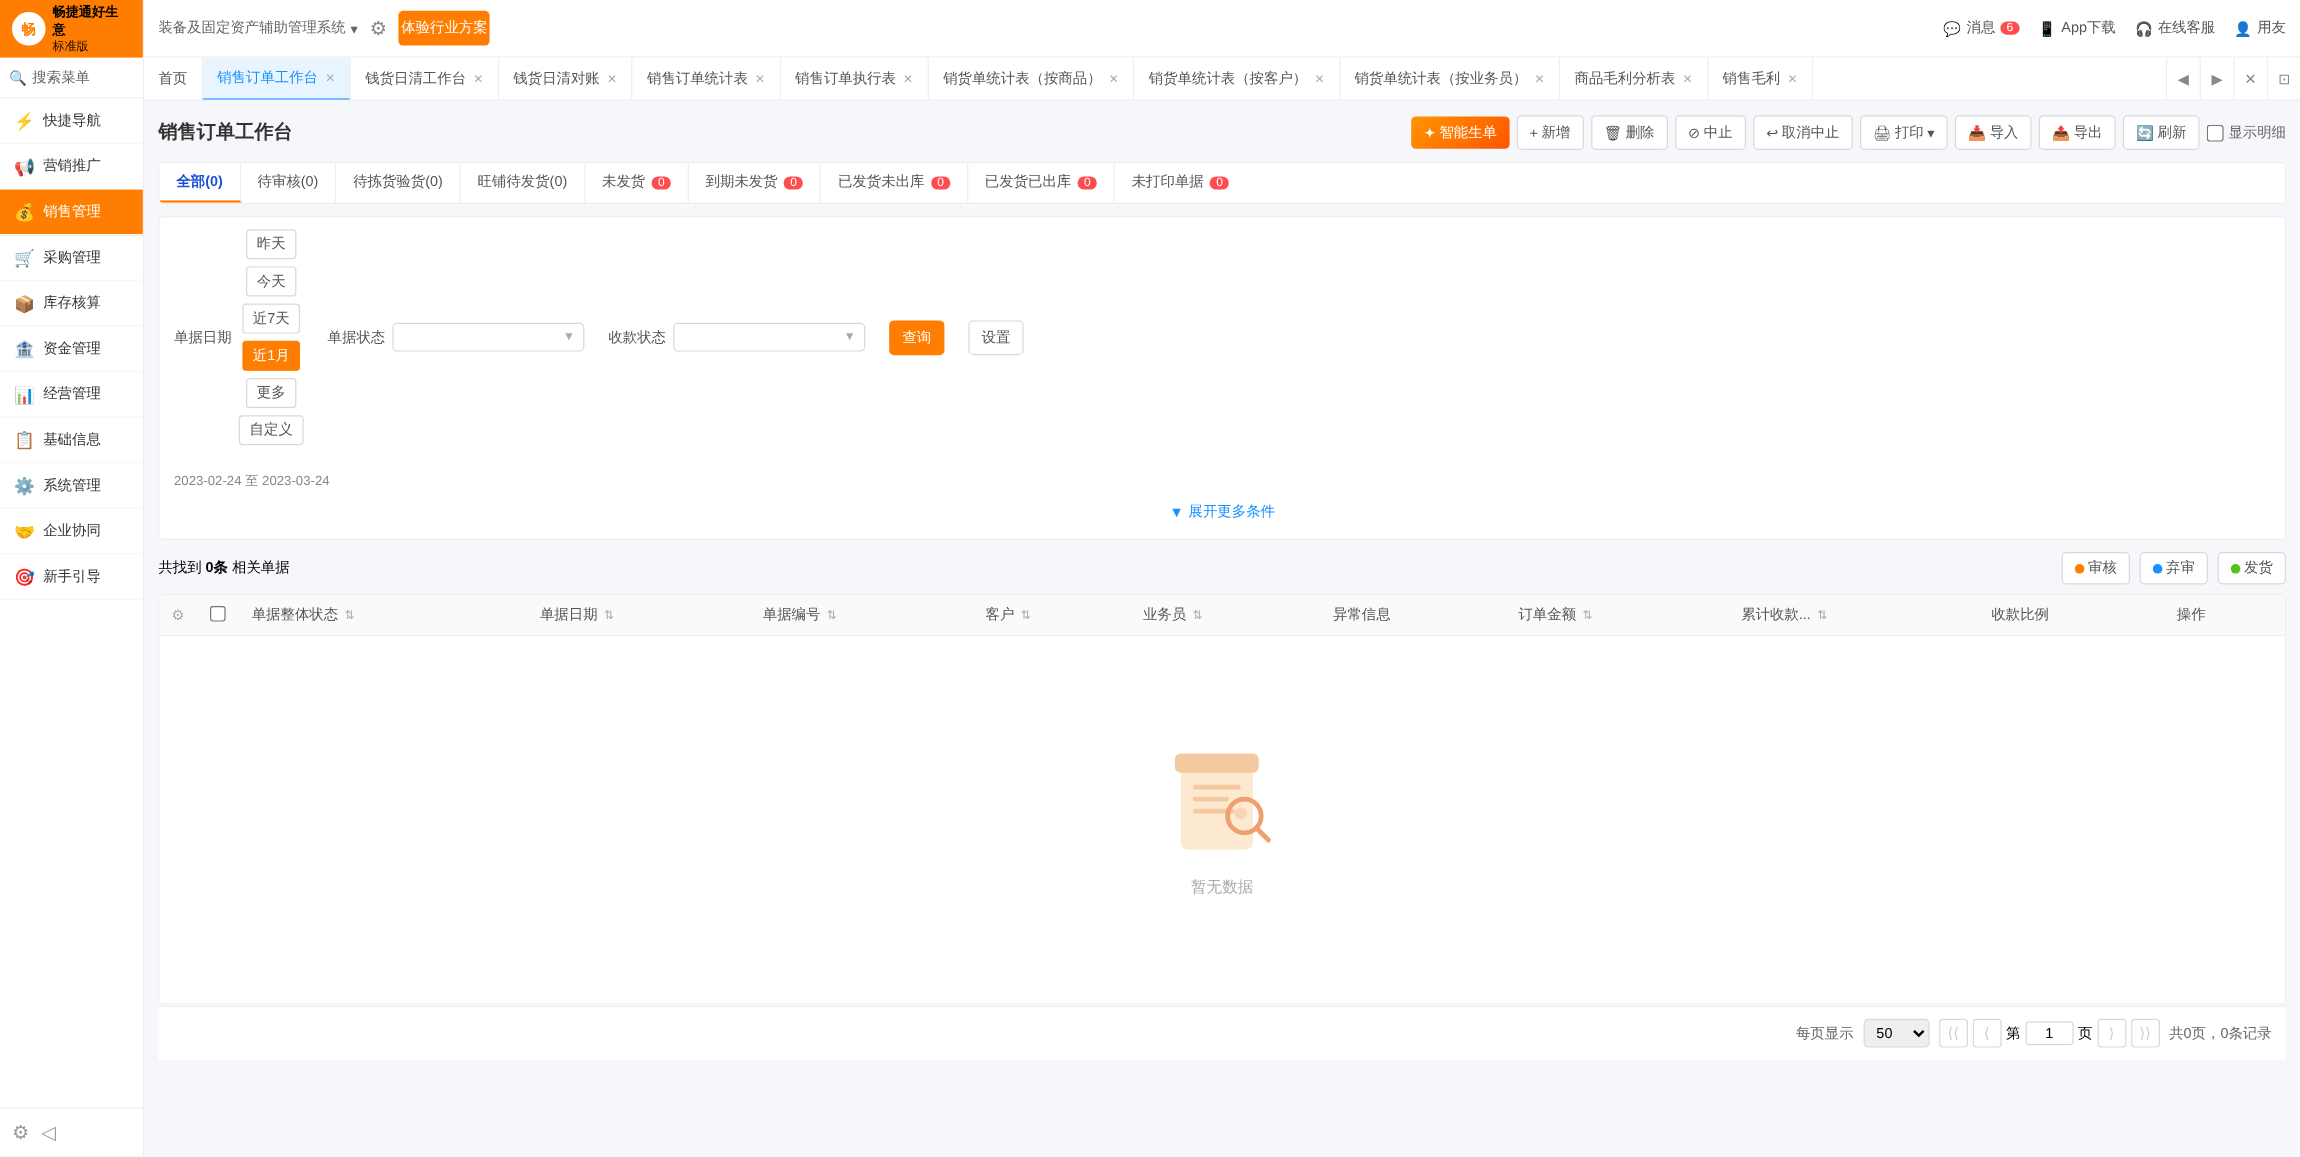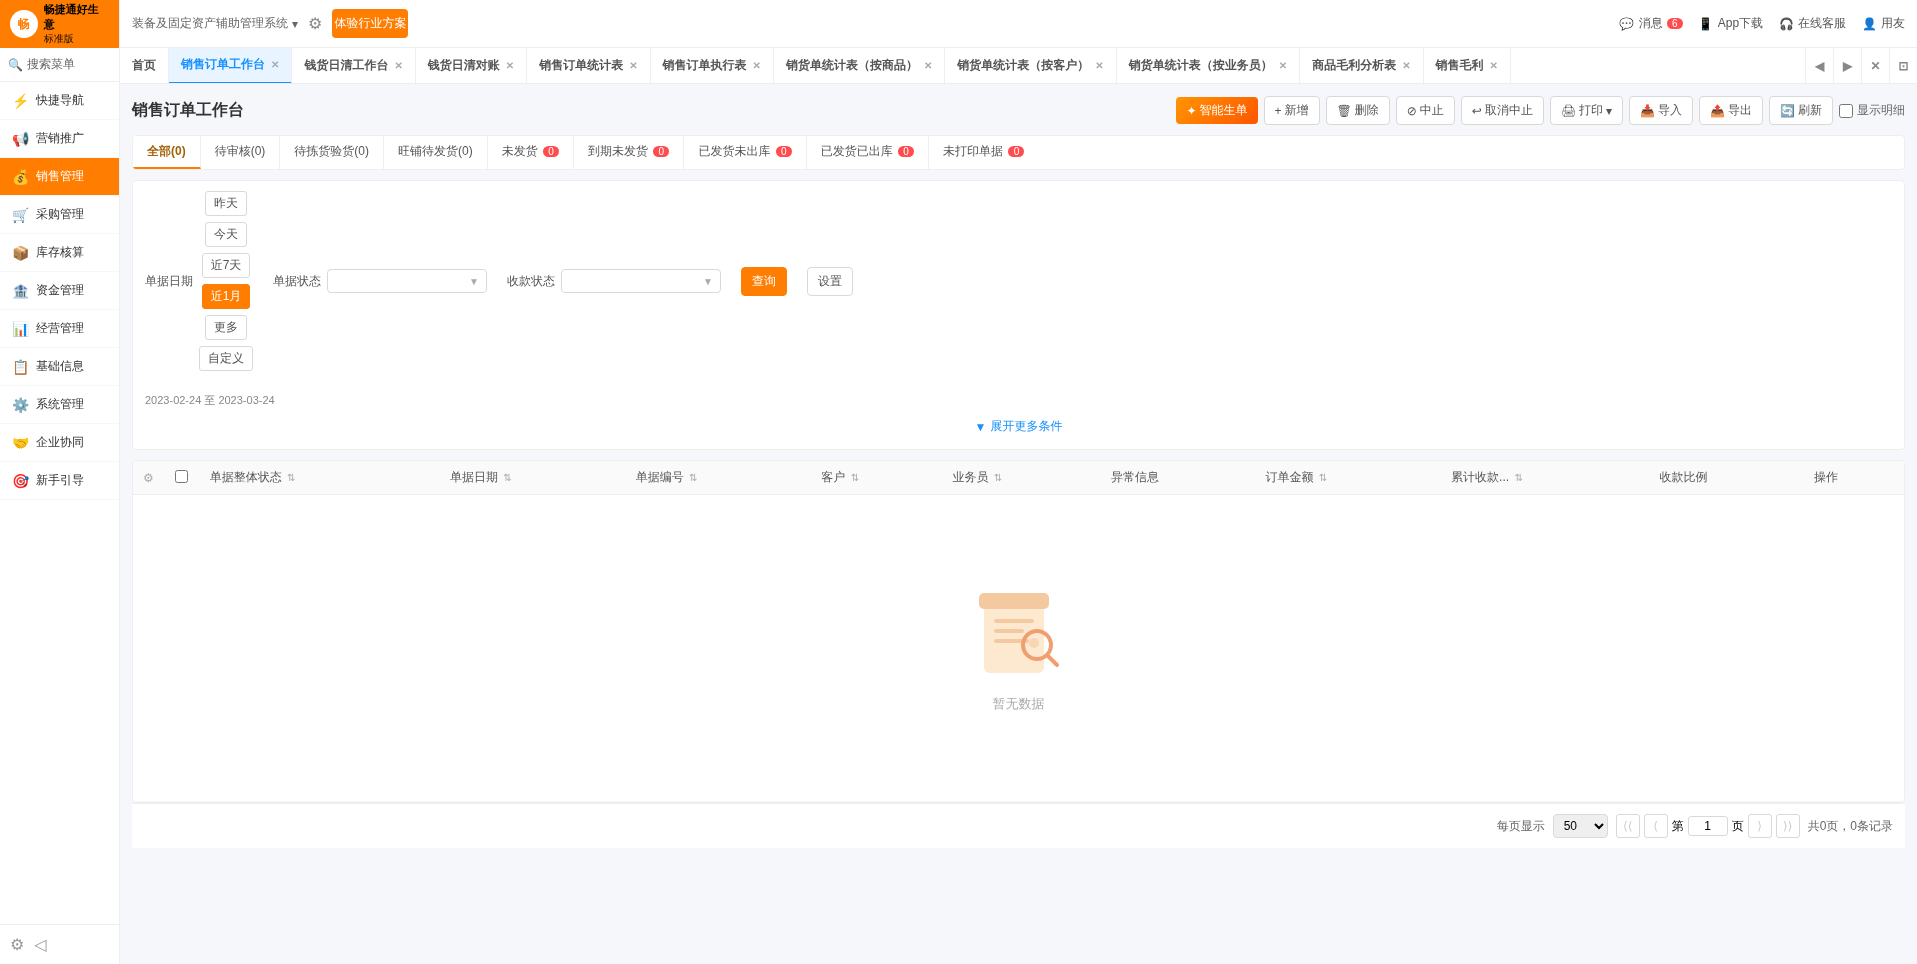--- a/index.html
+++ b/index.html
@@ -22,21 +22,21 @@
     
     .topbar { height: 48px; background: #fff; border-bottom: 1px solid #eee; display: flex; align-items: center; padding: 0 12px; gap: 10px; }
     .topbar-dropdown { display: flex; align-items: center; gap: 4px; color: #666; cursor: pointer; }
     .topbar-solution-btn { background: #ff7d00; color: #fff; border: none; padding: 6px 2px; border-radius: 4px; cursor: pointer; font-size: 12px; }
     .topbar-right { display: flex; align-items: center; gap: 16px; margin-left: auto; }
     .topbar-right-item { display: flex; align-items: center; gap: 4px; color: #555; cursor: pointer; font-size: 12px; }
     .topbar-badge { background: #ff4d4f; color: #fff; border-radius: 10px; padding: 0 5px; font-size: 10px; min-width: 16px; text-align: center; }
     .topbar-gear { color: #888; cursor: pointer; font-size: 16px; }
 
     
-    .tabbar { background: #fff; border-bottom: 1px solid #eee; display: flex; align-items: center; height: 36px; overflow: hidden; font-weight: bold; }
+    .tabbar { background: #fff; border-bottom: 1px solid #eee; display: flex; align-items: center; height: 36px; overflow: hidden; }
     .tab { display: flex; align-items: center; gap: 4px; padding: 0 12px; height: 36px; border-right: 1px solid #eee; color: #555; cursor: pointer; white-space: nowrap; flex-shrink: 0; }
     .tab.active { background: #e8f4ff; color: #1890ff; border-bottom: 2px solid #1890ff; }
     .tab.home { color: #555; }
     .tab-close { color: #aaa; font-size: 10px; margin-left: 2px; }
     .tab-nav-btns { display: flex; margin-left: auto; }
     .tab-nav-btn { width: 28px; height: 36px; display: flex; align-items: center; justify-content: center; color: #888; cursor: pointer; border-left: 1px solid #eee; }
 
     
     .page-container { flex: 1; overflow: auto; background: #f5f7fa; }
     .page-inner { padding: 12px; }
@@ -48,21 +48,21 @@
     .action-btn { display: flex; align-items: center; gap: 3px; padding: 5px 10px; border: 1px solid #d9d9d9; background: #fff; border-radius: 4px; cursor: pointer; color: #555; font-size: 12px; }
     .action-btn.primary { background: #ff7d00; color: #fff; border-color: #ff7d00; }
     .action-btn.ai { background: linear-gradient(135deg, #ff9500, #ff5500); color: #fff; border: none; }
     .show-detail-label { display: flex; align-items: center; gap: 4px; color: #666; font-size: 12px; }
     .show-detail-checkbox { width: 14px; height: 14px; }
 
     
     .filter-tabs { display: flex; gap: 0; background: #fff; border-radius: 4px; overflow: hidden; border: 1px solid #eee; margin-bottom: 10px; }
     .filter-tab { padding: 7px 14px; cursor: pointer; color: #555; border-right: 1px solid #eee; white-space: nowrap; }
     .filter-tab:last-child { border-right: none; }
-    .filter-tab.active { background: #fff; color: #a16207; font-weight: bold; border-bottom: 2px solid #ff7d00; }
+    .filter-tab.active { background: #fff; color: #1d4ed8; font-weight: bold; border-bottom: 2px solid #ff7d00; }
     .filter-tab .count-badge { display: inline-block; background: #ff4d4f; color: #fff; border-radius: 10px; padding: 0 5px; font-size: 10px; min-width: 16px; text-align: center; margin-left: 2px; }
 
     
     .filter-bar { background: #fff; border-radius: 4px; padding: 10px 12px; margin-bottom: 10px; border: 1px solid #eee; }
     .filter-row { display: flex; align-items: center; gap: 20px; flex-wrap: wrap; }
     .filter-item { display: flex; align-items: center; gap: 6px; }
     .filter-label { color: #555; white-space: nowrap; }
     .filter-date-group { display: flex; align-items: center; gap: 6px; flex-direction: column; }
     .filter-date-btn { padding: 3px 8px; border: 1px solid #d9d9d9; border-radius: 3px; cursor: pointer; background: #fff; color: #555; font-size: 12px; }
     .filter-date-btn.active { background: #ff7d00; color: #fff; border-color: #ff7d00; }
@@ -387,20 +387,41 @@
           <span class="filter-date-range">2023-02-24 至 2023-03-24</span>
         </div>
         <div style="margin-top:6px;display:flex;justify-content:center;">
           <div class="expand-btn">
             <span>▼</span>
             <span>展开更多条件</span>
           </div>
         </div>
       </div>
 
+      <div class="results-bar">
+        <div>
+          <span>共找到</span>
+          <strong>0条</strong>
+          <span>相关单据</span>
+        </div>
+        <div class="quick-actions">
+          <button class="quick-action-btn">
+            <span class="dot dot-orange"></span>
+            <span>审核</span>
+          </button>
+          <button class="quick-action-btn">
+            <span class="dot dot-blue"></span>
+            <span>弃审</span>
+          </button>
+          <button class="quick-action-btn">
+            <span class="dot dot-green"></span>
+            <span>发货</span>
+          </button>
+        </div>
+      </div>
 
       <div class="table-container">
         <table class="data-table">
           <thead>
             <tr>
               <th class="settings-col">⚙</th>
               <th class="checkbox-col">
                 <input type="checkbox" style="">
               </th>
               <th>

